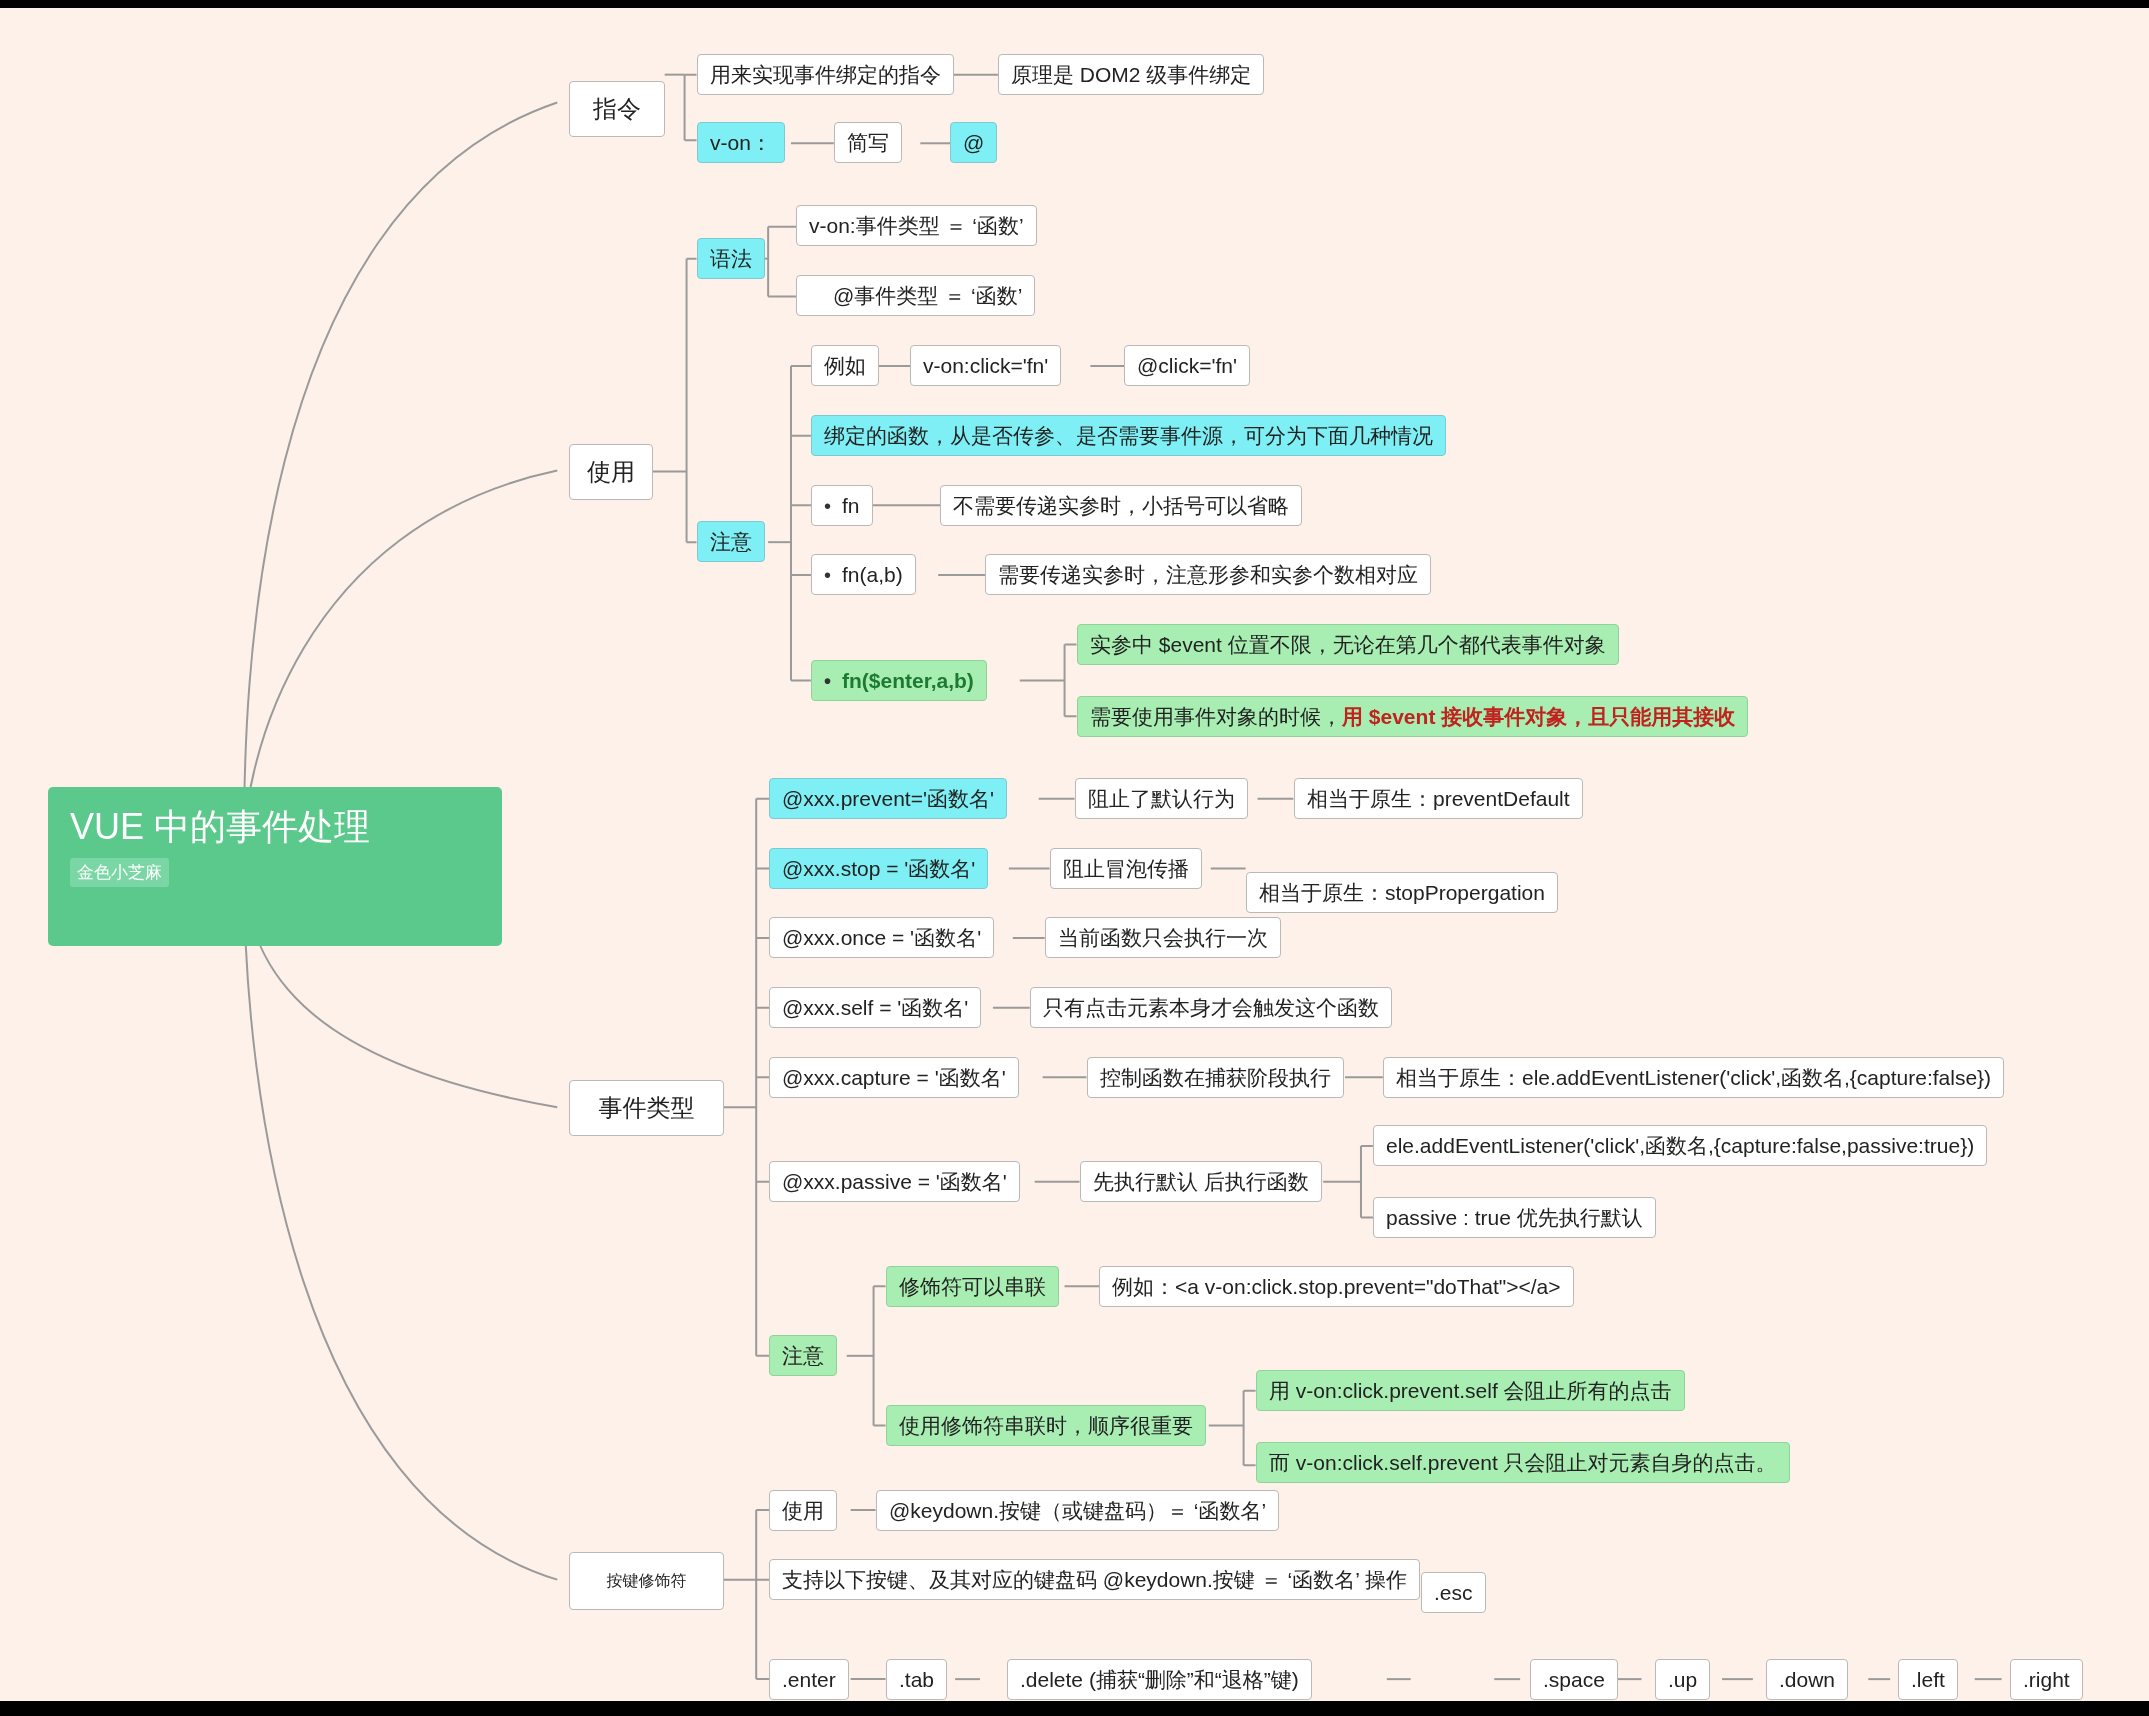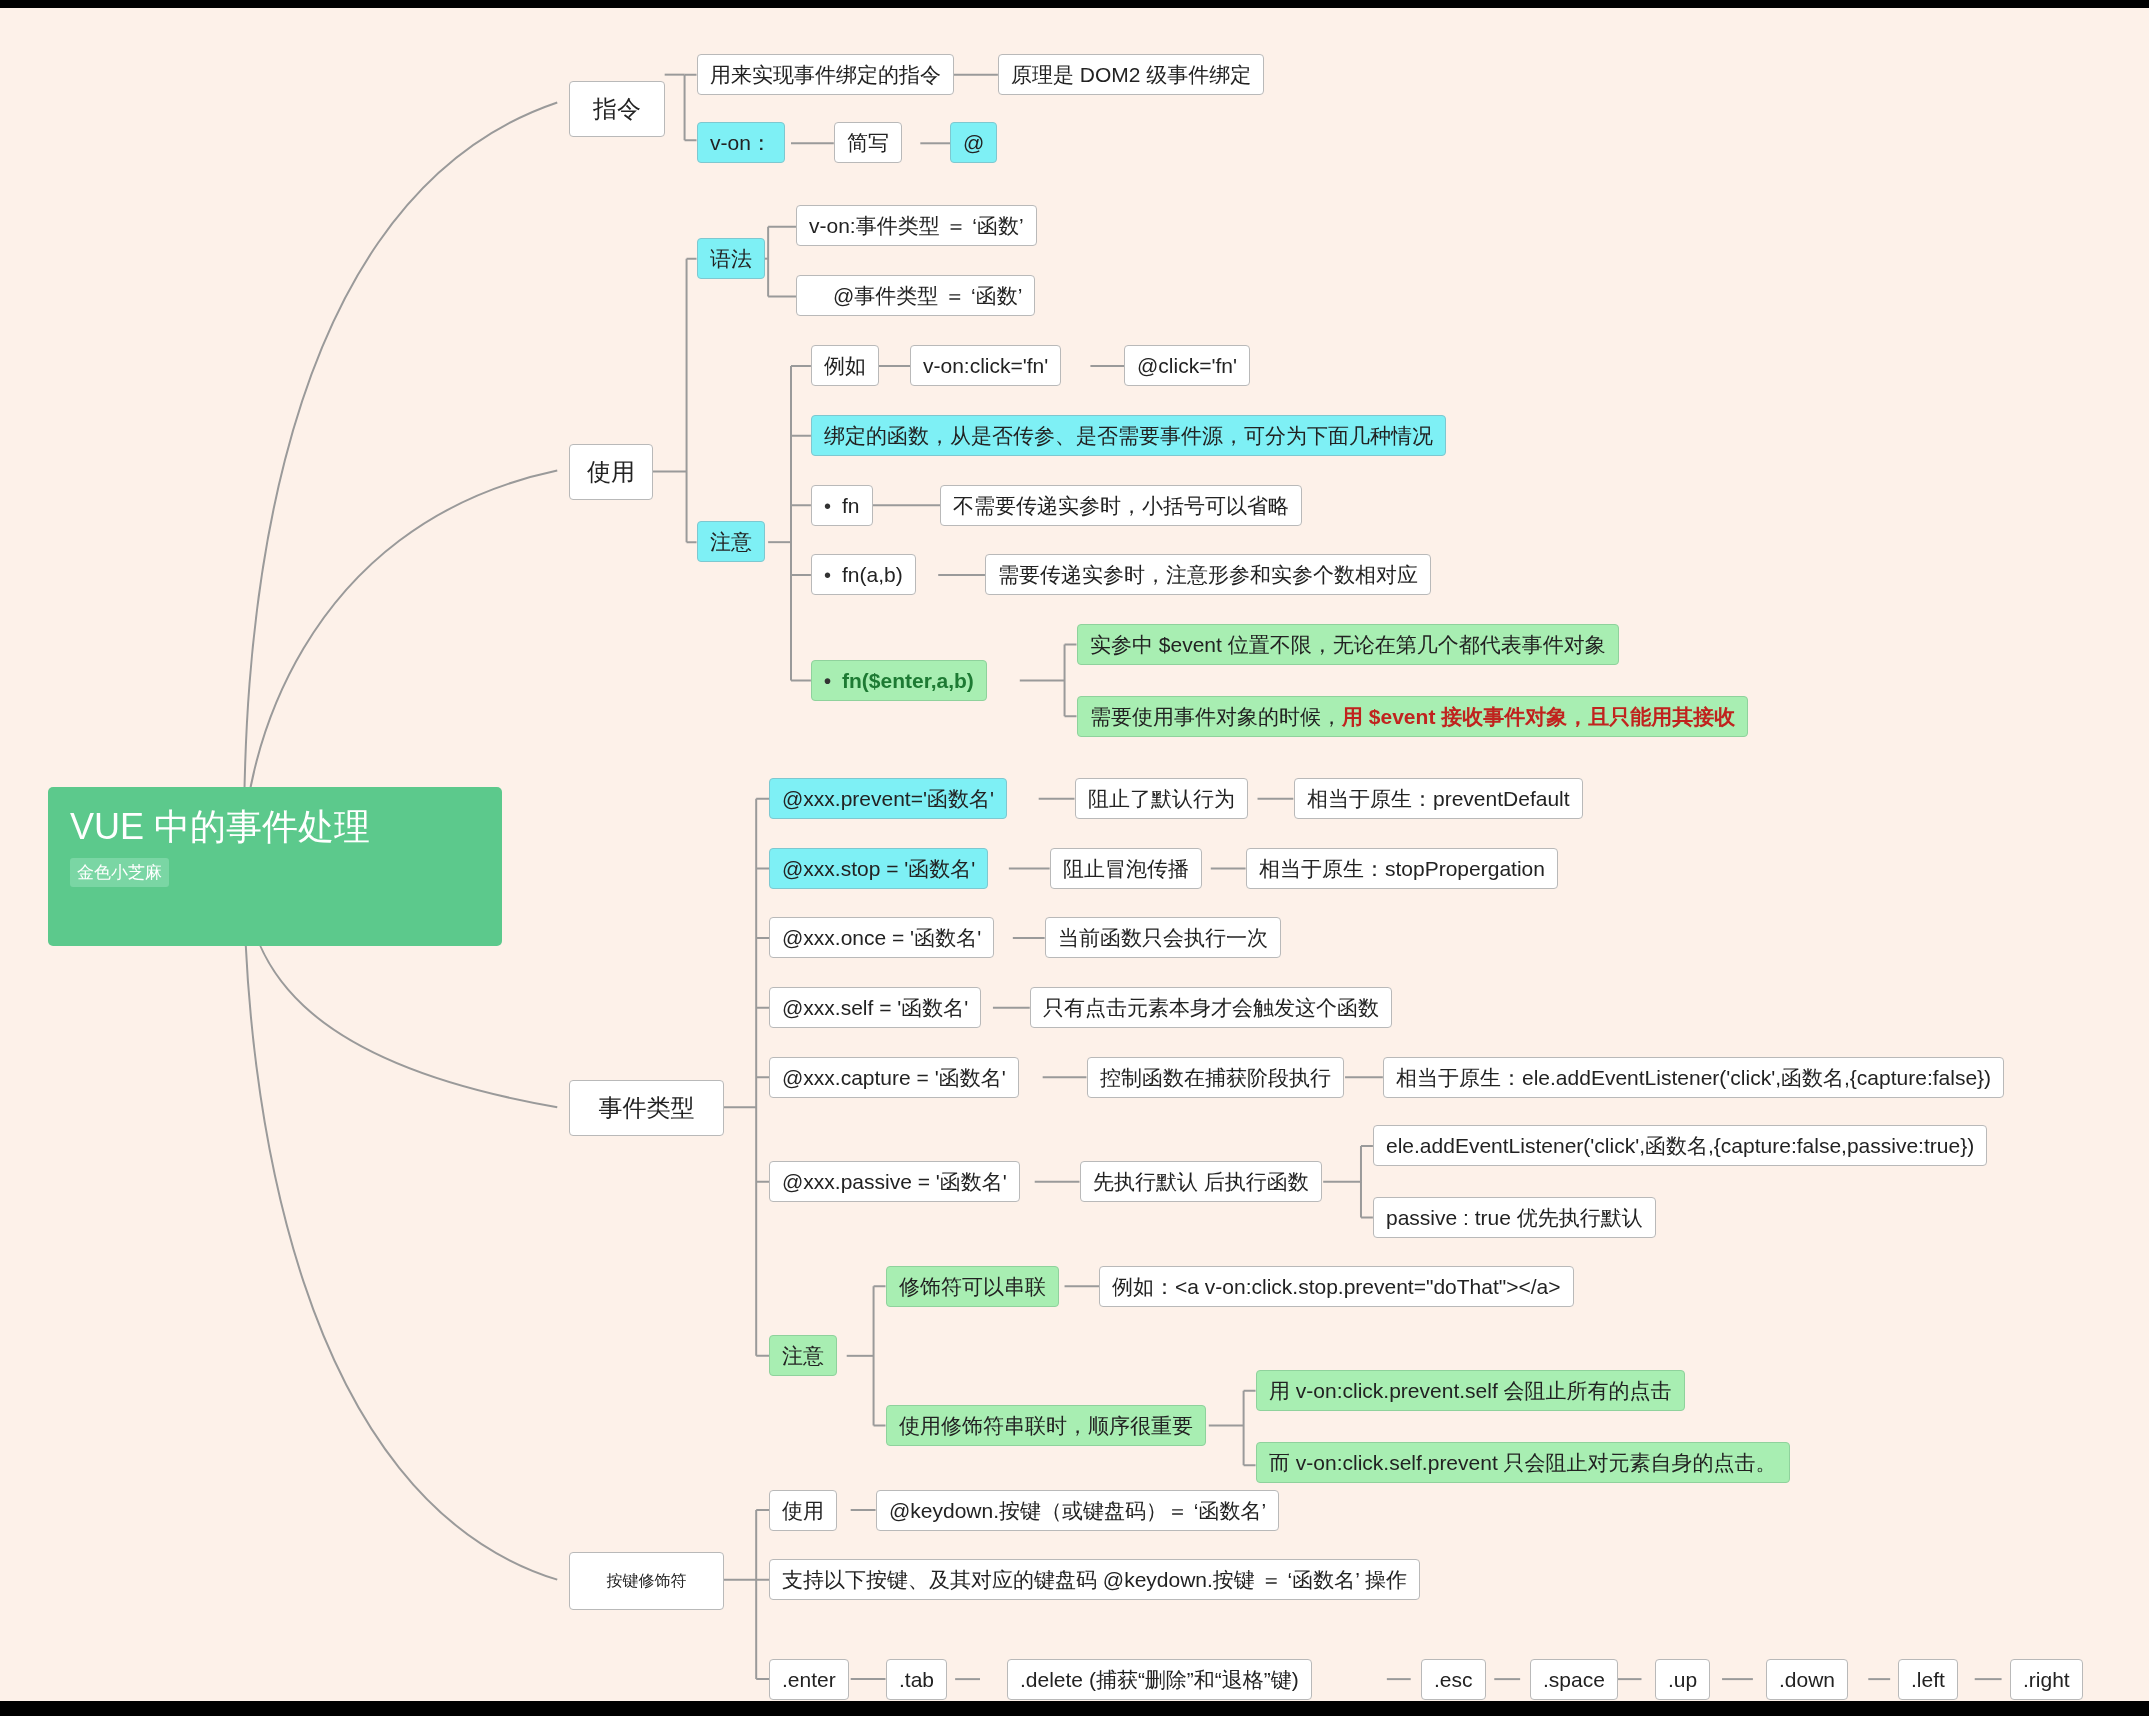--- a/index.html
+++ b/index.html
@@ -150,21 +150,21 @@
   <div class="node bullet green gtxt" style="left:811px;top:652px;">fn($enter,a,b)</div>
   <div class="node green" style="left:1077px;top:616px;">实参中 $event 位置不限，无论在第几个都代表事件对象</div>
   <div class="node green" style="left:1077px;top:688px;"><span class="nowrapinner">需要使用事件对象的时候，</span><span class="red">用 $event 接收事件对象，且只能用其接收</span></div>
 
   <div class="node cyan" style="left:769px;top:770px;">@xxx.prevent='函数名'</div>
   <div class="node" style="left:1075px;top:770px;">阻止了默认行为</div>
   <div class="node" style="left:1294px;top:770px;">相当于原生：preventDefault</div>
 
   <div class="node cyan" style="left:769px;top:840px;">@xxx.stop = '函数名'</div>
   <div class="node" style="left:1050px;top:840px;">阻止冒泡传播</div>
-  <div class="node" style="left:1246px;top:840px;">相当于原生：stopPropergation</div>
+  <div class="node" style="left:1246px;top:864px;">相当于原生：stopPropergation</div>
 
   <div class="node" style="left:769px;top:909px;">@xxx.once = '函数名'</div>
   <div class="node" style="left:1045px;top:909px;">当前函数只会执行一次</div>
 
   <div class="node" style="left:769px;top:979px;">@xxx.self = '函数名'</div>
   <div class="node" style="left:1030px;top:979px;">只有点击元素本身才会触发这个函数</div>
 
   <div class="node" style="left:769px;top:1049px;">@xxx.capture = '函数名'</div>
   <div class="node" style="left:1087px;top:1049px;">控制函数在捕获阶段执行</div>
   <div class="node" style="left:1383px;top:1049px;">相当于原生：ele.addEventListener('click',函数名,{capture:false})</div>
@@ -181,21 +181,21 @@
   <div class="node green" style="left:1256px;top:1362px;">用 v-on:click.prevent.self 会阻止所有的点击</div>
   <div class="node green" style="left:1256px;top:1434px;">而 v-on:click.self.prevent 只会阻止对元素自身的点击。</div>
 
   <div class="node" style="left:769px;top:1482px;">使用</div>
   <div class="node" style="left:876px;top:1482px;">@keydown.按键（或键盘码）＝ ‘函数名’</div>
   <div class="node" style="left:769px;top:1551px;">支持以下按键、及其对应的键盘码 @keydown.按键 ＝ ‘函数名’  操作</div>
 
   <div class="node" style="left:769px;top:1651px;">.enter</div>
   <div class="node" style="left:886px;top:1651px;">.tab</div>
   <div class="node" style="left:1007px;top:1651px;">.delete (捕获“删除”和“退格”键)</div>
-  <div class="node" style="left:1421px;top:1651px;">.esc</div>
+  <div class="node" style="left:1421px;top:1564px;">.esc</div>
   <div class="node" style="left:1530px;top:1651px;">.space</div>
   <div class="node" style="left:1655px;top:1651px;">.up</div>
   <div class="node" style="left:1766px;top:1651px;">.down</div>
   <div class="node" style="left:1898px;top:1651px;">.left</div>
   <div class="node" style="left:2010px;top:1651px;">.right</div>
 
 </div>
 
 
 </body></html>

